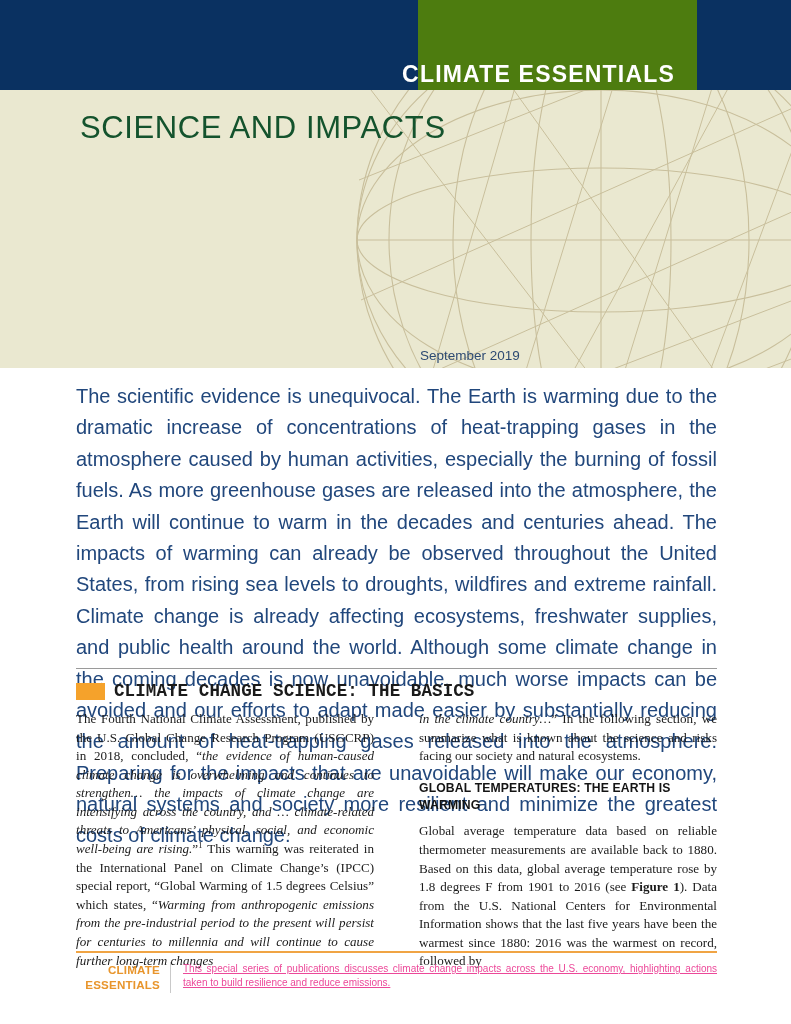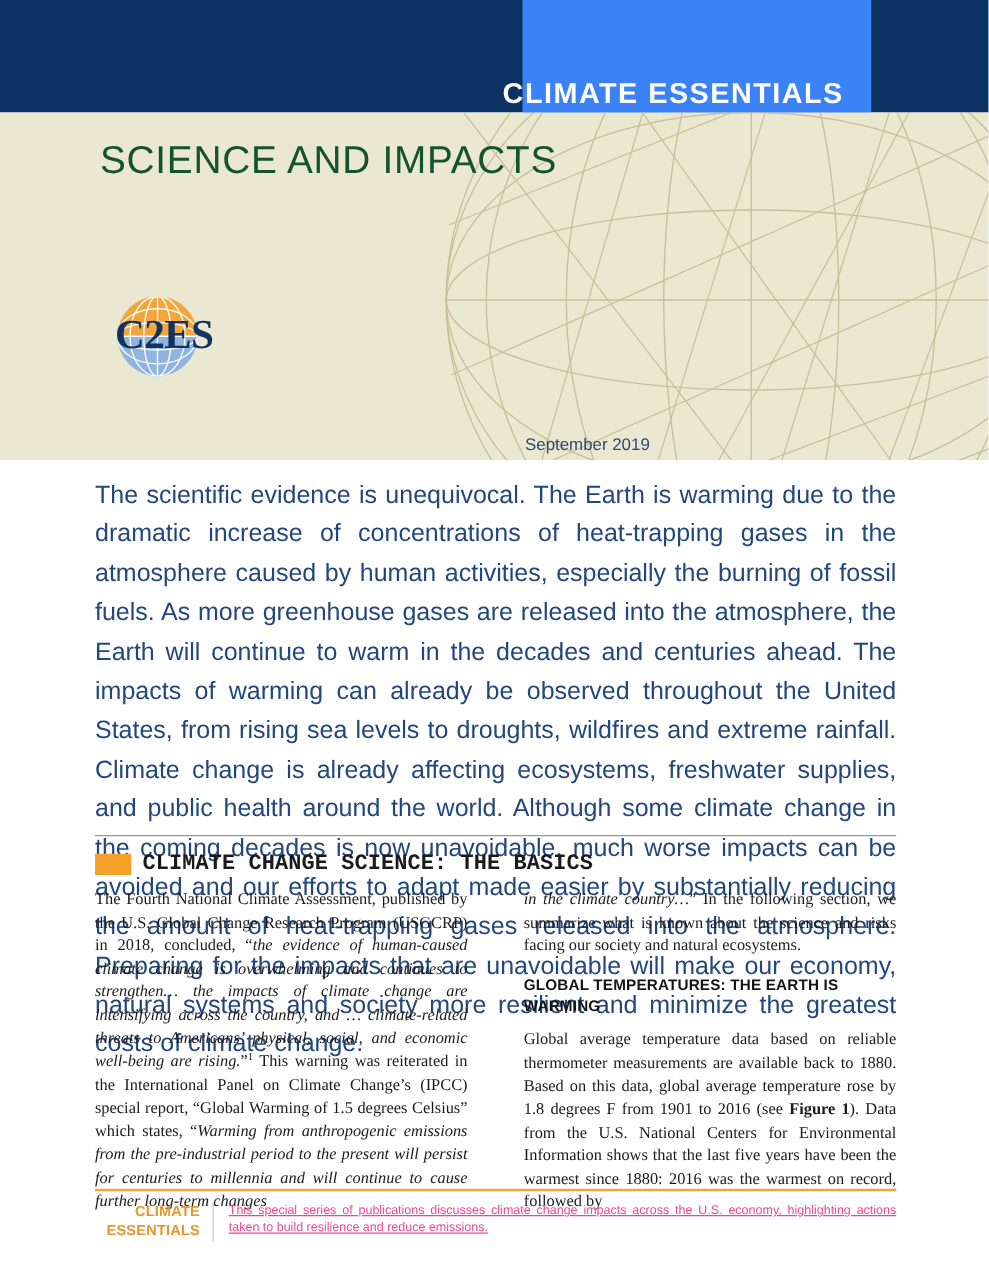--- a/index.html
+++ b/index.html
@@ -24,21 +24,21 @@
     left: 0; top: 0;
     width: 791px;
     height: 90px;
     background: #0a3161;
   }
   .top-orange {
     position: absolute;
     left: 418px; top: 0;
     width: 279px;
     height: 110px;
-    background: #3b82f6;
+    background: #4d7c0f;
   }
   .top-orange-label {
     position: absolute;
     right: 22px;
     bottom: 22px;
     color: #ffffff;
     font-family: "Liberation Sans", sans-serif;
     font-size: 23px;
     font-weight: 700;
     letter-spacing: 1.2px;
@@ -284,42 +284,20 @@
         <path d="M60 470 L505 300"></path>
         <path d="M18 200 L420 40"></path>
         <path d="M120 505 L500 360"></path>
         <path d="M430 30 L170 505"></path>
       </g>
     </svg>
 
     <div class="doc-title">SCIENCE AND IMPACTS</div>
 
     <div class="logo-wrap">
-      <div class="logo-mark">
-        <svg width="68" height="68" viewBox="0 0 68 68">
-          <defs>
-            <clipPath id="globeclip">
-                <circle cx="34" cy="34" r="32"></circle>
-              </clipPath>
-          </defs>
-          <g clip-path="url(#globeclip)">
-            <rect x="0" y="0" width="68" height="34" fill="#f3a63c"></rect>
-            <rect x="0" y="34" width="68" height="34" fill="#8fb4de"></rect>
-            <g stroke="#ffffff" stroke-width="1.1" fill="none" opacity="0.95">
-              <line x1="2" y1="34" x2="66" y2="34"></line>
-              <ellipse cx="34" cy="34" rx="32" ry="11"></ellipse>
-              <ellipse cx="34" cy="34" rx="32" ry="22"></ellipse>
-              <ellipse cx="34" cy="34" rx="11" ry="32"></ellipse>
-              <ellipse cx="34" cy="34" rx="22" ry="32"></ellipse>
-              <line x1="34" y1="2" x2="34" y2="66"></line>
-            </g>
-          </g>
-        </svg>
-        <div class="logo-c2es">C2ES</div>
-      </div>
     </div>
 
     <div class="doc-date">September 2019</div>
   </div>
 
   <div class="intro">The scientific evidence is unequivocal. The Earth is warming due to the dramatic increase of concentrations of heat-trapping gases in the atmosphere caused by human activities, especially the burning of fossil fuels. As more greenhouse gases are released into the atmosphere, the Earth will continue to warm in the decades and centuries ahead. The impacts of warming can already be observed throughout the United States, from rising sea levels to droughts, wildfires and extreme rainfall. Climate change is already affecting ecosystems, freshwater supplies, and public health around the world. Although some climate change in the coming decades is now unavoidable, much worse impacts can be avoided and our efforts to adapt made easier by substantially reducing the amount of heat-trapping gases released into the atmosphere. Preparing for the impacts that are unavoidable will make our economy, natural systems and society more resilient and minimize the greatest costs of climate change.</div>
 
   <div class="rule-gray"></div>
 
   <div class="section-head">

